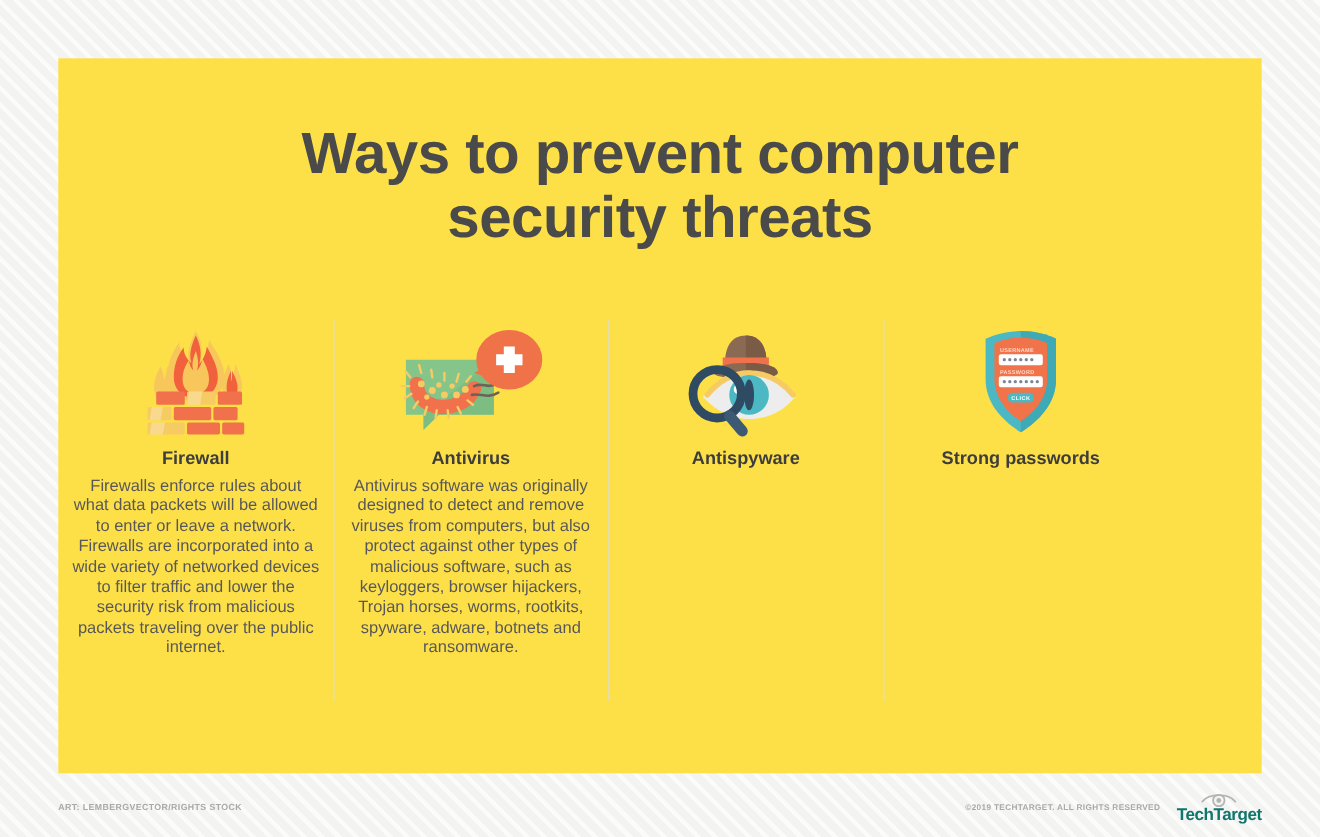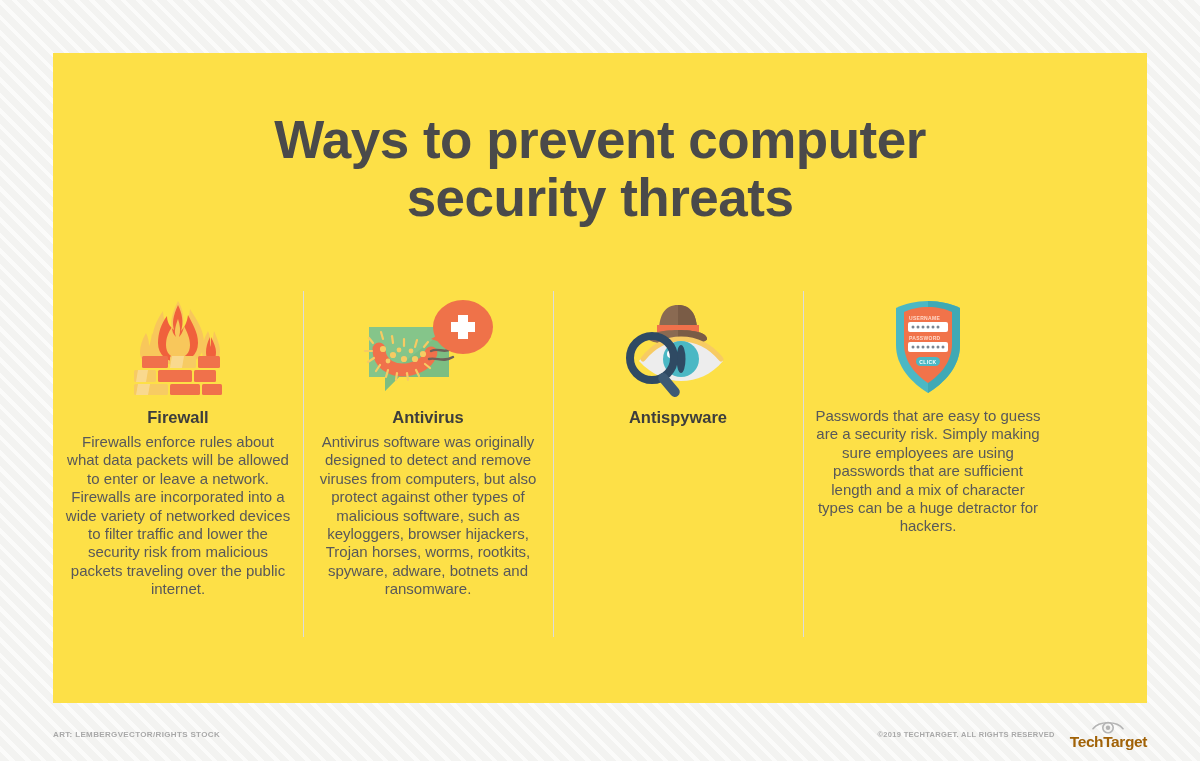--- a/index.html
+++ b/index.html
@@ -131,21 +131,21 @@
   .tt-logo {
     display: flex;
     flex-direction: column;
     align-items: center;
     line-height: 1;
   }
   .tt-word {
     font-size: 15.5px;
     font-weight: bold;
     letter-spacing: -0.4px;
-    color: #a16207;
+    color: #0f766e;
     margin-top: 0;
   }
 </style>
 </head>
 <body>
 
 <div class="page">
 
   <div class="card">
 
@@ -306,21 +306,21 @@
                   <circle cx="36" cy="48" r="1.5"></circle>
                 <circle cx="41" cy="48" r="1.5"></circle>
                   <circle cx="46" cy="48" r="1.5"></circle>
                 <circle cx="51" cy="48" r="1.5"></circle>
               </g>
               <rect x="24" y="58" width="24" height="9" rx="4.5" fill="#4bb8c4"></rect>
               <text x="36" y="64.5" text-anchor="middle" font-family="Liberation Sans, sans-serif" font-size="5" font-weight="bold" fill="#ffffff" letter-spacing="0.4">CLICK</text>
             </g>
           </svg>
         </div>
-        <p class="col-body">Passwords that are easy to guess are a security risk. Simply making sure employees are using passwords that are sufficient length and a mix of character types can be a huge detractor for hackers.</p>
+        <h2 class="col-title">Strong passwords</h2>
       </div>
 
     </div>
   </div>
 
   <div class="footer-left">ART: LEMBERGVECTOR/RIGHTS STOCK</div>
 
   <div class="footer-right">
     <div class="copyright">©2019 TECHTARGET. ALL RIGHTS RESERVED</div>
     <div class="tt-logo">

